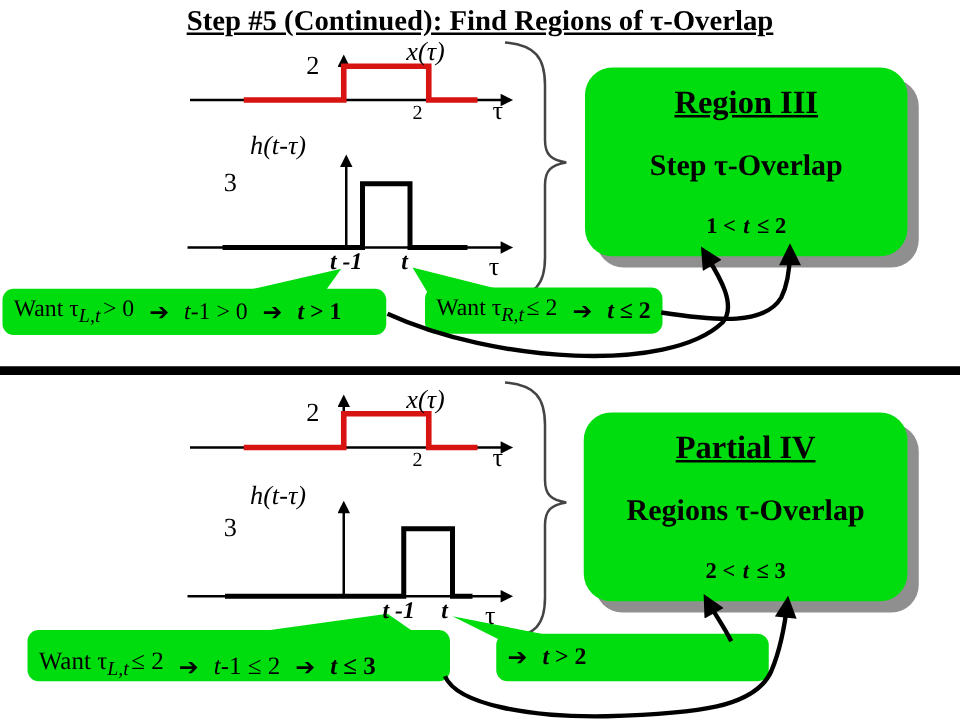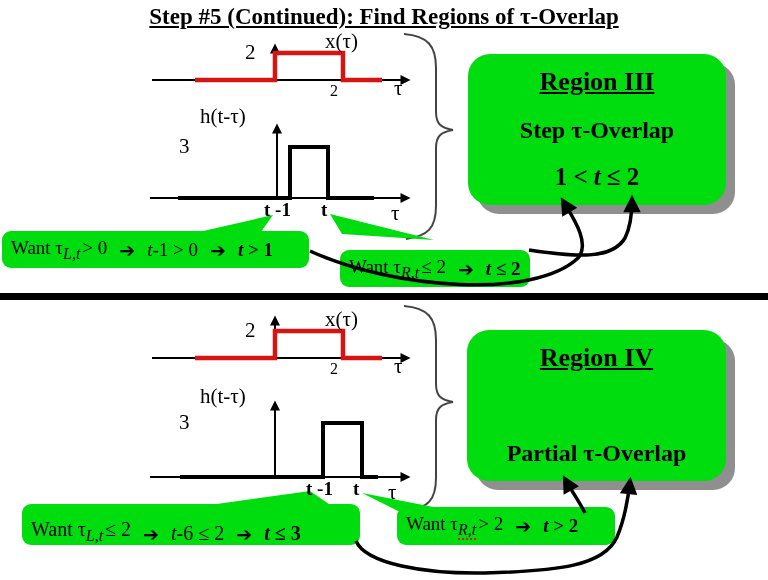--- a/index.html
+++ b/index.html
@@ -14,32 +14,32 @@
   }
   .abs{position:absolute;}
   .title{
     left:0;top:4px;width:100%;text-align:center;
     font-size:23px;font-weight:bold;text-decoration:underline;
     z-index:3;
   }
   svg.layer{position:absolute;left:0;top:0;z-index:1;}
   svg.arrows{z-index:10;pointer-events:none;}
   .lbl{position:absolute;font-size:21px;z-index:3;white-space:nowrap;}
-  .it{}
+  .it{font-style:italic;}
   .tick{font-size:16px;}
-  .tlbl{font-size:19px;font-weight:bold;}
+  .tlbl{font-size:19px;font-weight:bold;font-style:italic;}
   .gbox{
     position:absolute;background:var(--green);border-radius:22px;
     box-shadow:9px 9px 0 var(--shadow);
     display:flex;flex-direction:column;align-items:center;justify-content:space-between;
     text-align:center;z-index:2;padding:13px 0 14px 0;box-sizing:border-box;
   }
   .gbox .bt{font-size:26px;font-weight:bold;text-decoration:underline;}
   .gbox .ov{font-size:24px;font-weight:bold;}
-  .gbox .rng{font-size:25px;font-weight:bold;}
+  .gbox .rng{font-size:18px;font-weight:bold;}
   .gbox .rng .v{font-style:italic;margin:0 6px;}
   .bar{
     position:absolute;background:var(--green);border-radius:9px;
     display:flex;align-items:center;gap:12px;padding:0 9px;
     font-size:19px;white-space:nowrap;z-index:2;box-sizing:border-box;
   }
   .bar.big{font-size:20px;align-items:flex-end;}
   .bar sub{font-style:italic;font-size:16px;}
   .bar .cond{margin-left:2px;}
   .bar .ag{font-family:"DejaVu Sans",sans-serif;font-weight:bold;font-size:19px;}
@@ -120,54 +120,54 @@
   </div>
 
   <div class="bar" style="left:2px;top:231px;width:307px;height:37px;">
     <span><span>Want τ</span><sub>L,t</sub><span class="cond">&gt; 0</span></span>
     <span class="ag">➔</span>
     <span><span class="iv">t</span><span>-1 &gt; 0</span></span>
     <span class="ag">➔</span>
     <b><span class="iv">t</span><span> &gt; 1</span></b>
   </div>
 
-  <div class="bar" style="left:340px;top:230px;width:190px;height:37px;margin-top:20px;">
+  <div class="bar" style="left:340px;top:230px;width:190px;height:37px;">
     <span><span>Want τ</span><sub>R,t</sub><span class="cond">≤ 2</span></span>
     <span class="ag">➔</span>
     <b><span class="iv">t</span><span> ≤ 2</span></b>
   </div>
 
   <div class="divider"></div>
 
   <span class="lbl" style="left:245px;top:318px;">2</span>
   <span class="lbl it" style="left:325px;top:307px;">x(τ)</span>
   <span class="lbl tick" style="left:330px;top:360px;">2</span>
   <span class="lbl" style="left:394px;top:354px;">τ</span>
 
   <span class="lbl it" style="left:200px;top:384px;">h(t-τ)</span>
   <span class="lbl" style="left:179px;top:410px;">3</span>
   <span class="lbl tlbl" style="left:306px;top:478px;">t -1</span>
   <span class="lbl tlbl" style="left:353px;top:478px;">t</span>
   <span class="lbl" style="left:388px;top:480px;">τ</span>
 
   <div class="gbox" style="left:467px;top:330px;width:259px;height:151px;">
-    <span class="bt">Region IV</span>
-    <span class="ov">Partial τ-Overlap</span>
+    <span class="bt">Partial IV</span>
+    <span class="ov">Regions τ-Overlap</span>
+    <span class="rng"><span>2 &lt;</span><span class="v">t</span><span>≤ 3</span></span>
   </div>
 
   <div class="bar big" style="left:22px;top:504px;width:338px;height:41px;">
     <span><span>Want τ</span><sub>L,t</sub><span class="cond">≤ 2</span></span>
     <span class="ag">➔</span>
-    <span><span class="iv">t</span><span>-6 ≤ 2</span></span>
+    <span><span class="iv">t</span><span>-1 ≤ 2</span></span>
     <span class="ag">➔</span>
     <b><span class="iv">t</span><span> ≤ 3</span></b>
   </div>
 
   <div class="bar" style="left:397px;top:507px;width:218px;height:38px;">
-    <span><span>Want τ</span><sub class="misspell">R,t</sub><span class="cond">&gt; 2</span></span>
     <span class="ag">➔</span>
     <b><span class="iv">t</span><span> &gt; 2</span></b>
   </div>
 
   <svg class="layer arrows" width="768" height="580" viewBox="0 0 768 580">
     <path class="curve" marker-end="url(#ah)" d="M 310,251 C 395,290 535,299 578,258 C 591,243 572,216 563,201"></path>
     <path class="curve" marker-end="url(#ah)" d="M 529,250 C 575,257 612,260 625,238 C 631,226 632,212 632,199"></path>
     <path class="curve" marker-end="url(#ah)" d="M 356,541 C 366,564 425,574 485,573 C 558,571 604,566 617,537 C 625,518 628,500 630,481"></path>
     <path class="curve" marker-end="url(#ah)" d="M 585,513 C 579,501 571,490 565,479"></path>
   </svg>

